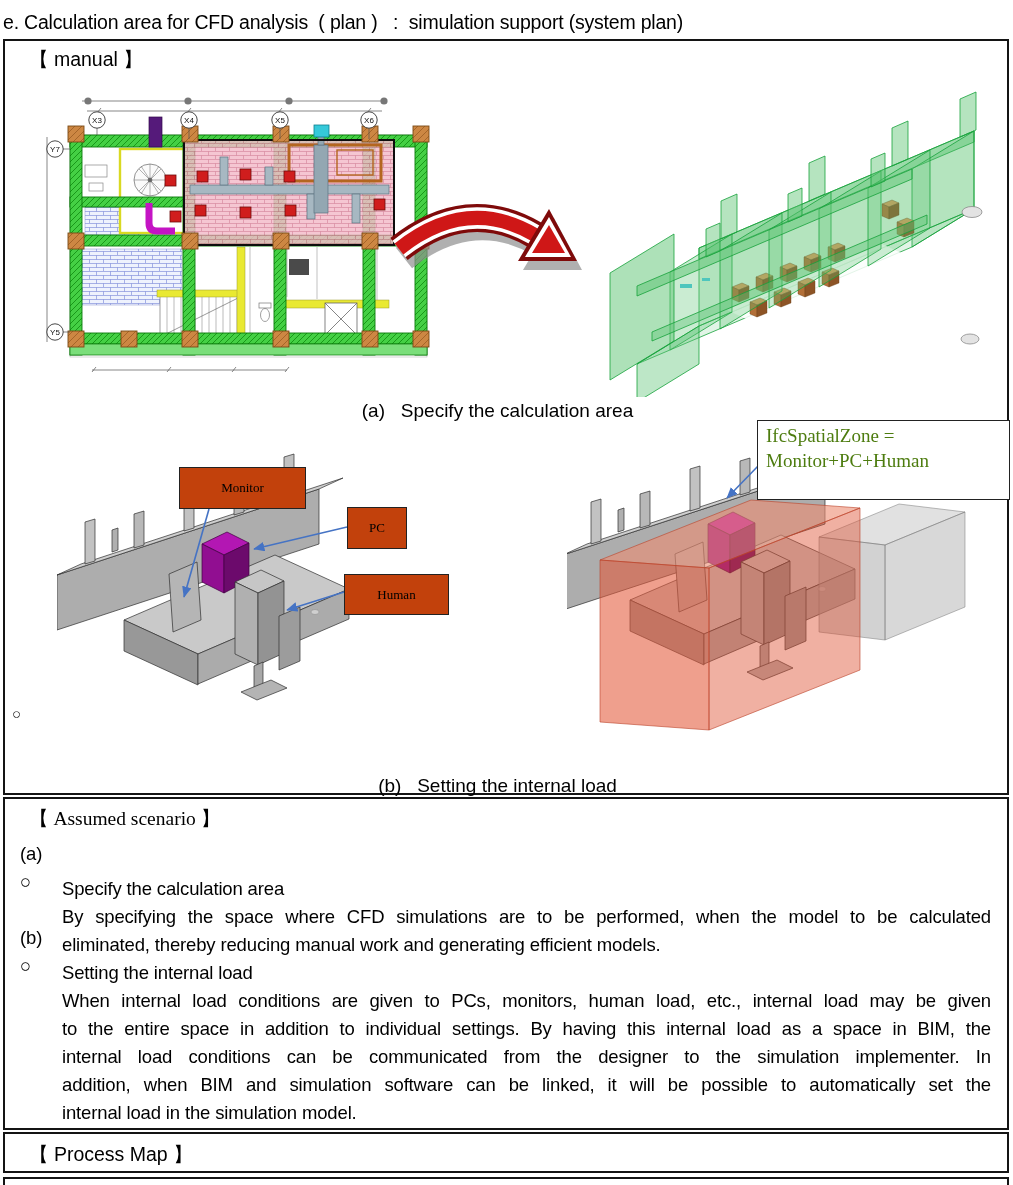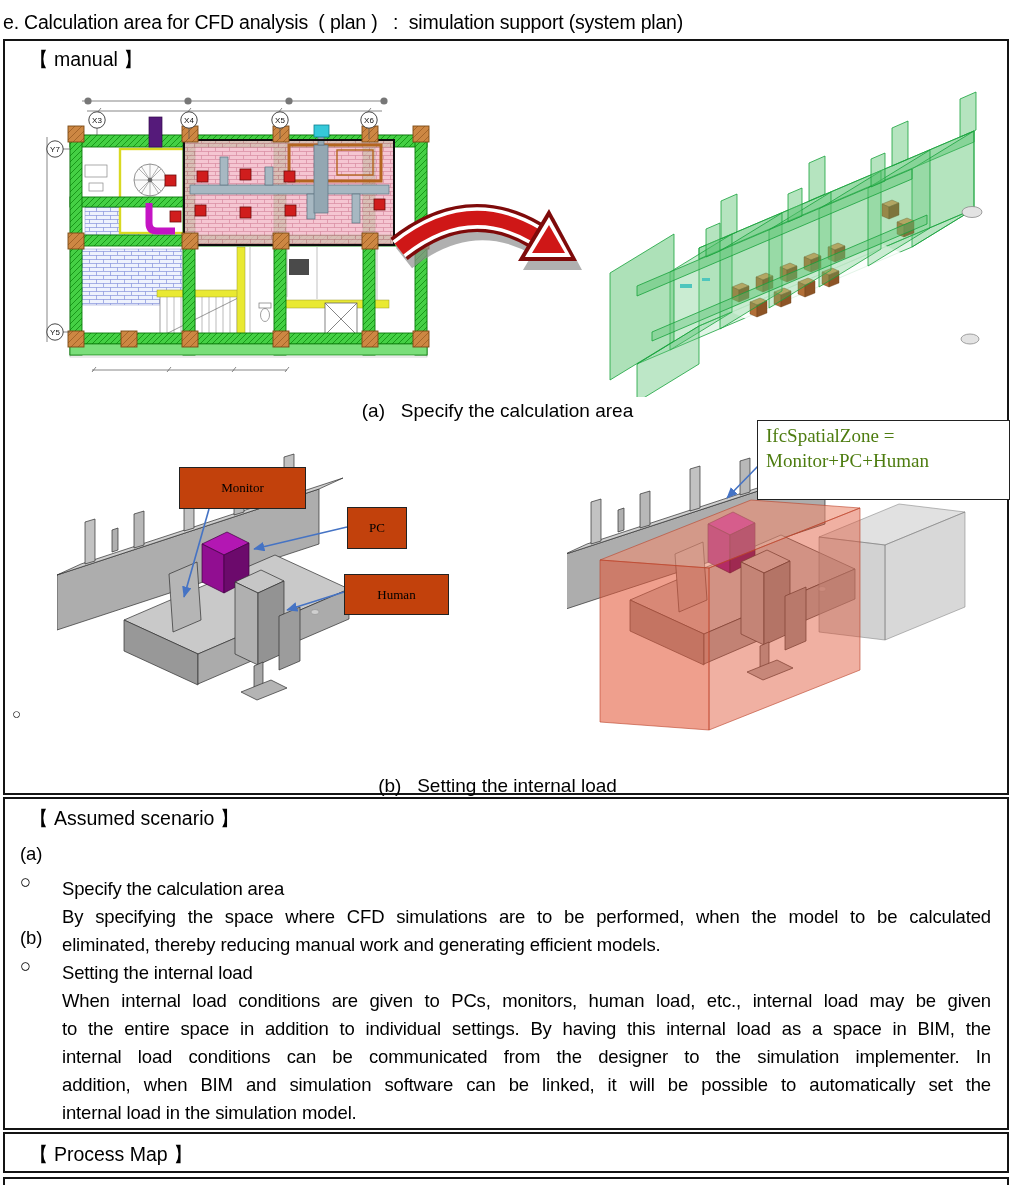--- a/index.html
+++ b/index.html
@@ -6,21 +6,21 @@
   #page{position:relative;width:1013px;height:1185px;background:#fff;overflow:hidden;
         font-family:"Liberation Sans","DejaVu Sans",sans-serif;color:#000;}
   .doc-title{position:absolute;left:3px;top:11px;font-size:19.5px;letter-spacing:-0.2px;white-space:pre;color:#000;}
   .box{position:absolute;left:3px;width:1002px;border:2px solid #141414;background:#fff;}
   #box-image{top:39px;height:752px;}
   #box-scenario{top:797px;height:329px;}
   #box-process{top:1132px;height:37px;}
   #box-cut{top:1177px;height:30px;}
   .sec-heading{font-size:19.5px;white-space:pre;color:#000;}
   #box-image .sec-heading{position:absolute;left:24px;top:5px;}
-  #box-scenario .sec-heading{margin:6px 0 8px 24px;}
+  #box-scenario .sec-heading{margin:6px 0 8px 24px;font-family:Liberation Serif, serif;}
   #box-process .sec-heading{margin:7px 0 0 24px;}
   .figure{position:absolute;}
   .caption{position:absolute;left:0;width:985px;text-align:center;font-size:19px;white-space:pre;color:#000;}
   #caption-a{top:359px;}
   #caption-b{top:686px;margin-top:48px;}
   .circle-marker{position:absolute;left:7px;top:664px;font-size:15px;color:#222;}
   .fig-label{position:absolute;border:1.6px solid #222;background:#c2410c;
              font-family:"Liberation Serif","DejaVu Serif",serif;font-size:13px;
              display:flex;align-items:center;justify-content:center;color:#000;}
   #label-monitor{left:174px;top:426px;width:125px;height:40px;}

